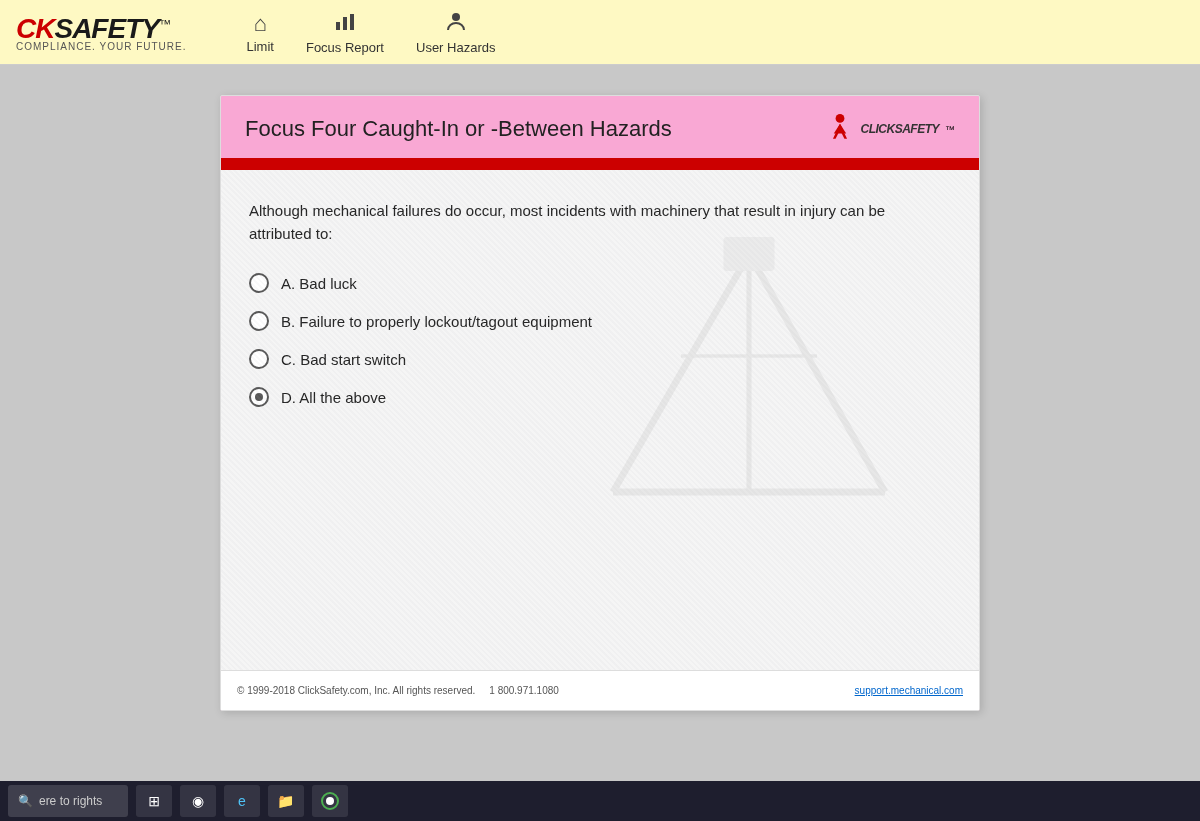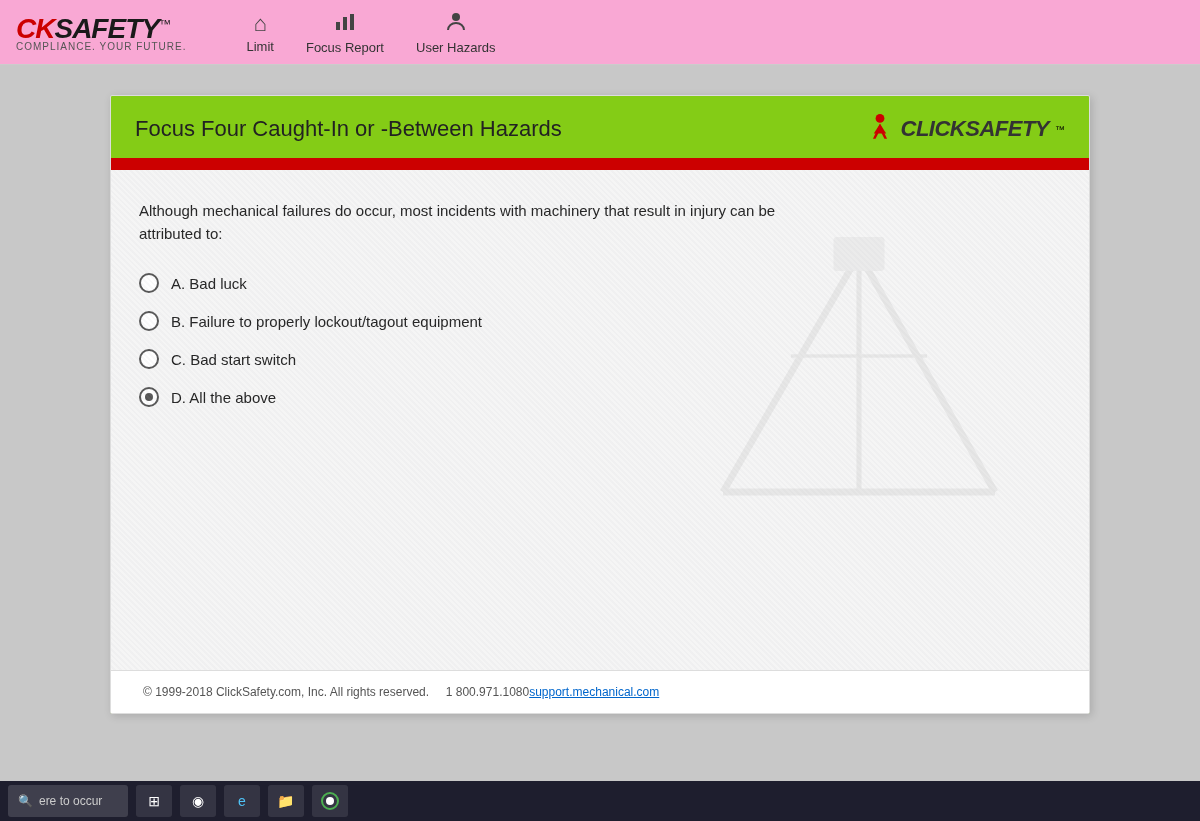--- a/index.html
+++ b/index.html
@@ -9,21 +9,21 @@
       overflow: hidden;
       font-family: Arial, sans-serif;
       background: #c8c8c8;
       position: relative;
     }
 
     
     .nav-bar {
       display: flex;
       align-items: center;
-      background: #f9a8d4;
+      background: #fef9c3;
       border-bottom: 1px solid #ccc;
       padding: 0 16px;
       height: 65px;
       position: relative;
       z-index: 10;
     }
 
     .logo-area {
       display: flex;
       flex-direction: column;
@@ -77,23 +77,23 @@
     .main-content {
       display: flex;
       justify-content: center;
       align-items: flex-start;
       padding: 30px 20px;
       background: #c8c8c8;
       min-height: calc(821px - 65px - 40px);
     }
 
     .course-card {
-      background: #84cc16;
+      background: #f9a8d4;
       border: 1px solid #ddd;
-      width: 980px;
+      width: 760px;
       border-radius: 2px;
       box-shadow: 2px 2px 8px rgba(0,0,0,0.15);
     }
 
     .card-header {
       display: flex;
       align-items: center;
       justify-content: space-between;
       padding: 18px 24px 14px 24px;
       border-bottom: 4px solid #cc0000;
@@ -105,21 +105,21 @@
       color: #222;
     }
 
     .clicksafety-brand {
       display: flex;
       align-items: center;
       gap: 6px;
     }
 
     .brand-name {
-      font-size: 22px;
+      font-size: 12px;
       font-weight: 700;
       color: #333;
       letter-spacing: -0.5px;
       font-style: italic;
     }
 
     
     .red-stripe {
       height: 8px;
       background: linear-gradient(90deg, #cc0000 0%, #cc0000 70%, #999 70%, #999 100%);
@@ -198,26 +198,27 @@
       background: #555;
     }
 
     .option-label {
       font-size: 15px;
       color: #222;
       cursor: pointer;
     }
 
     .card-footer {
-      padding: 14px 32px;
+      padding: 14px 16px;
       border-top: 1px solid #ddd;
       display: flex;
       align-items: center;
+      justify-content: space-between;
       background: #fff;
-      font-size: 12px;
+      font-size: 10px;
       color: #555;
     }
 
     .footer-right {
       color: #0066cc;
       text-decoration: underline;
       cursor: pointer;
     }
 
     
@@ -383,21 +384,21 @@
       </span>
       <span class="footer-right">support.mechanical.com</span>
     </div>
 
   </div>
 </div>
 
 <div class="taskbar">
   <div class="taskbar-search">
     <span>🔍</span>
-    <span style="margin-left:6px;">ere to occur</span>
+    <span style="margin-left:6px;">ere to rights</span>
   </div>
   <div class="taskbar-item">⊞</div>
   <div class="taskbar-item">◉</div>
   <div class="taskbar-item" style="color:#4fc3f7;">e</div>
   <div class="taskbar-item">📁</div>
   <div class="taskbar-item">
     <svg width="18" height="18" viewBox="0 0 18 18">
       <circle cx="9" cy="9" r="8" fill="none" stroke="#4caf50" stroke-width="2"></circle>
       <circle cx="9" cy="9" r="4" fill="#fff"></circle>
     </svg>

